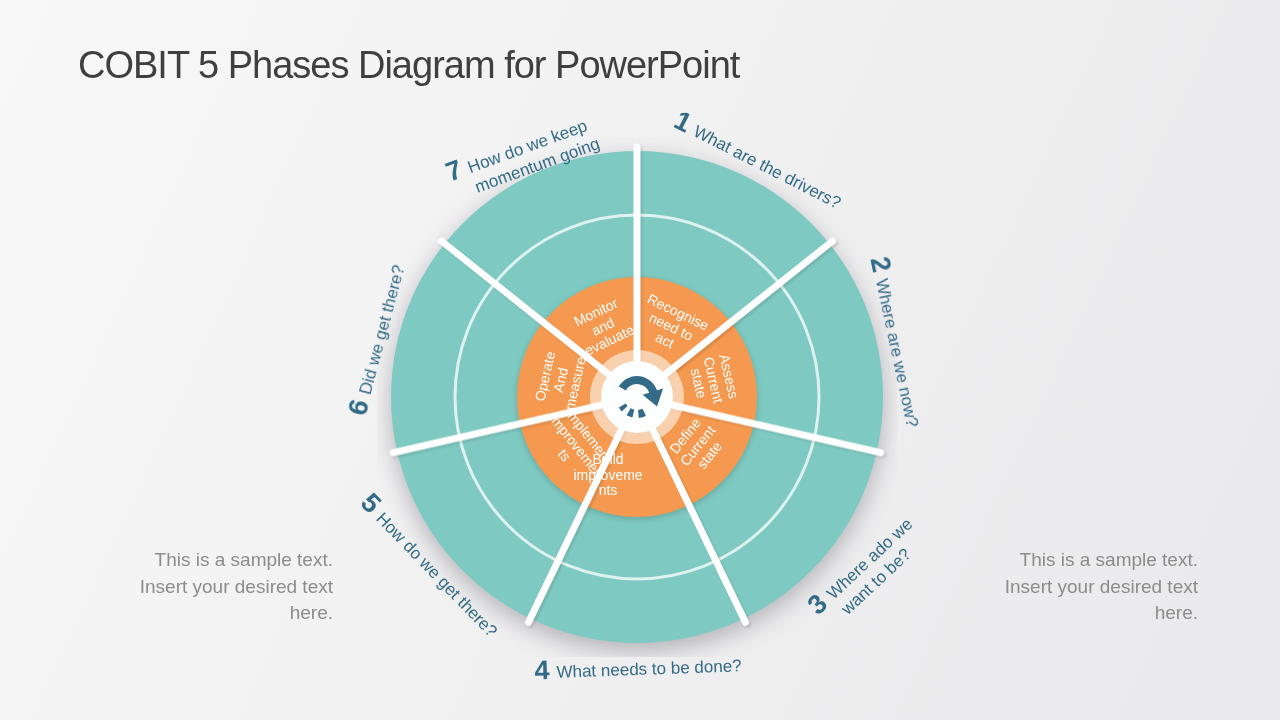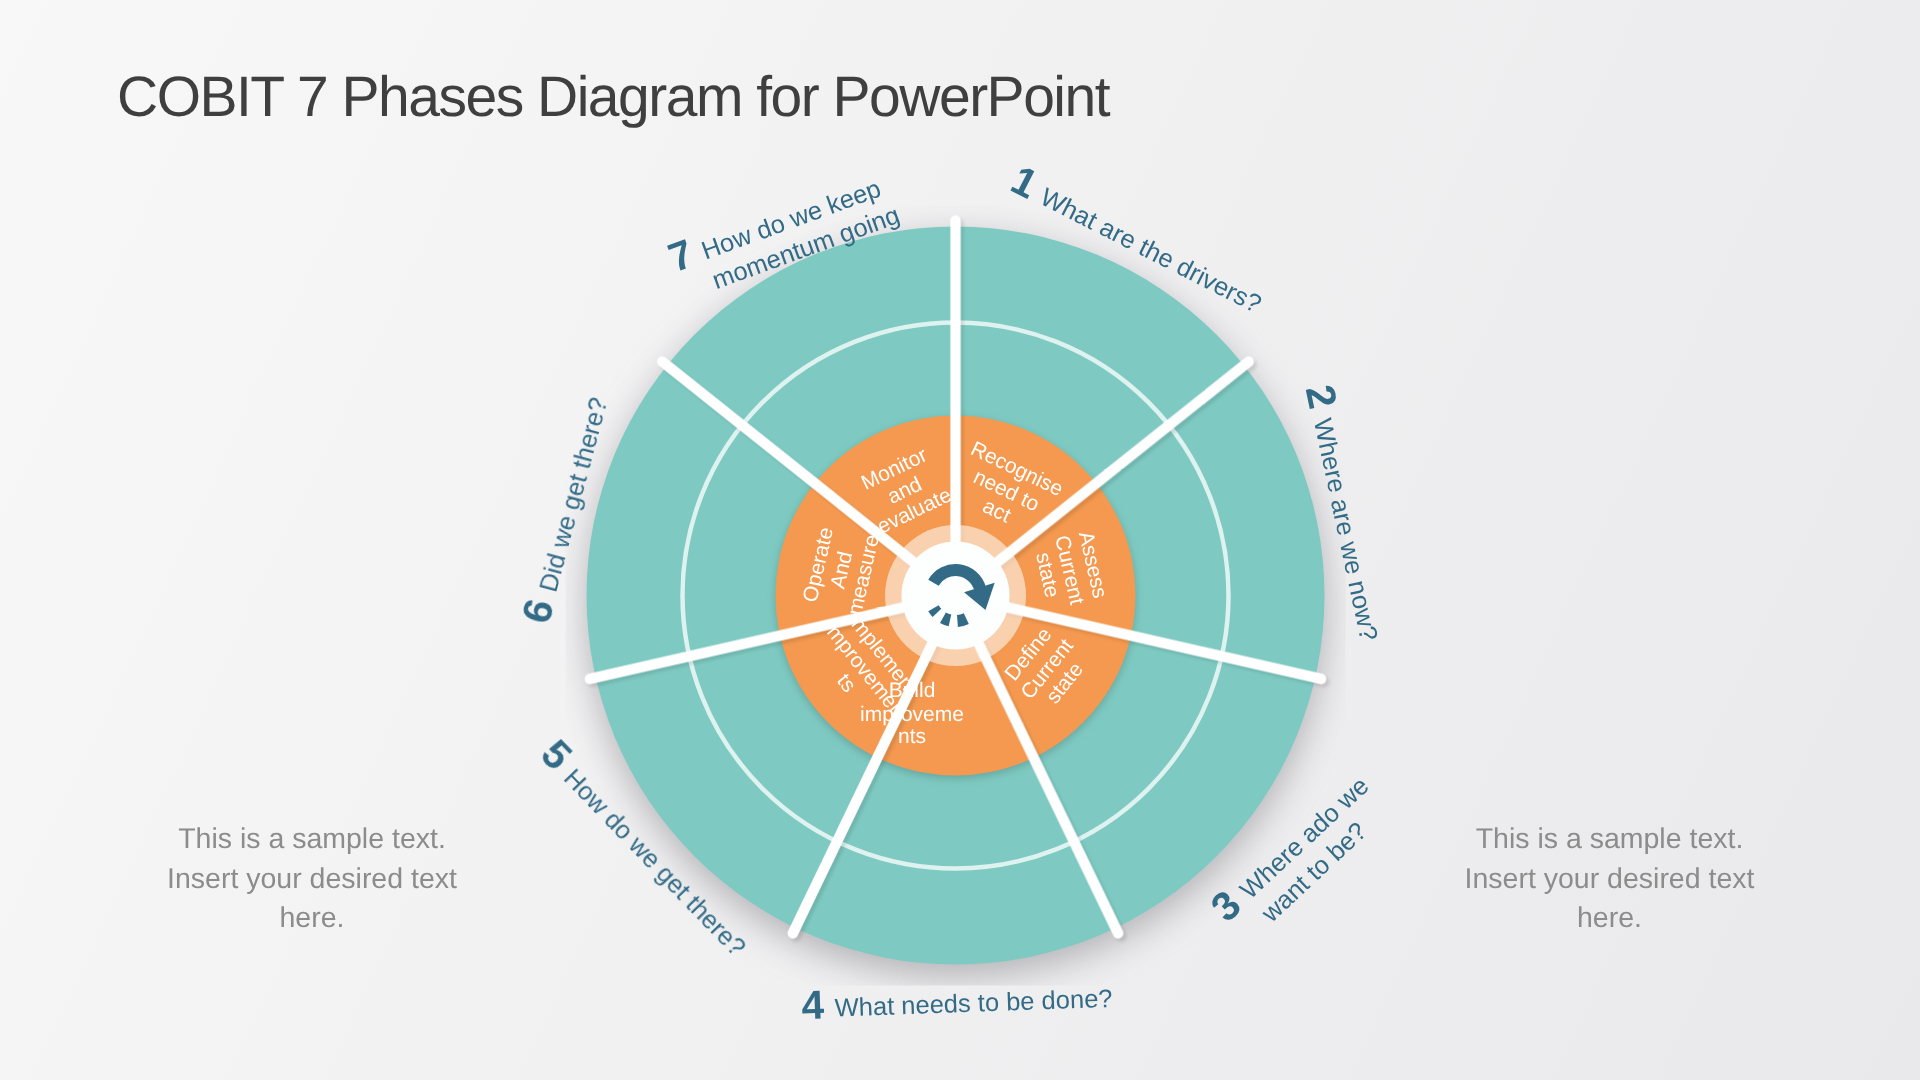--- a/index.html
+++ b/index.html
@@ -6,21 +6,21 @@
   .canvas{
     position:relative;width:1280px;height:720px;overflow:hidden;
     background:linear-gradient(115deg,#f8f8f9 0%,#f1f1f2 45%,#e9e9eb 100%);
     font-family:"Liberation Sans",sans-serif;
   }
   .title{
     position:absolute;left:78px;top:44px;margin:0;
     font-size:38px;font-weight:400;letter-spacing:-1px;color:#3f3f3f;
   }
   .note{
-    position:absolute;width:250px;text-align:center;
+    position:absolute;width:250px;text-align:right;
     color:#8c8c8c;font-size:19px;line-height:1.4;white-space:pre-line;
   }
   .note-left{left:83px;top:547px;}
   .note-right{left:948px;top:547px;}
   .wheel-svg{position:absolute;left:377px;top:137px;}
   .teal-disc{filter:drop-shadow(0 8px 12px rgba(105,105,112,.45));}
   .orange-disc{filter:drop-shadow(0 2px 3px rgba(0,0,0,.18));}
   .spokes line{stroke:#ffffff;stroke-width:7;stroke-linecap:round;}
   .spokes{filter:drop-shadow(2px 2px 1px rgba(0,0,0,.10));}
   .seg{
@@ -34,21 +34,21 @@
     color:#336b87;white-space:nowrap;
   }
   .phase .num{font-size:27px;font-weight:bold;line-height:.85;}
   .phase .q{font-size:17px;line-height:1.25;white-space:pre-line;padding-top:3px;}
 </style>
 </head>
 <body>
 
 <div class="canvas">
 
-  <h1 class="title">COBIT 7 Phases Diagram for PowerPoint</h1>
+  <h1 class="title">COBIT 5 Phases Diagram for PowerPoint</h1>
 
   <div class="note note-left">This is a sample text.
 Insert your desired text
 here.</div>
   <div class="note note-right">This is a sample text.
 Insert your desired text
 here.</div>
 
   <svg class="wheel-svg" width="520" height="520" viewBox="0 0 520 520">
 

